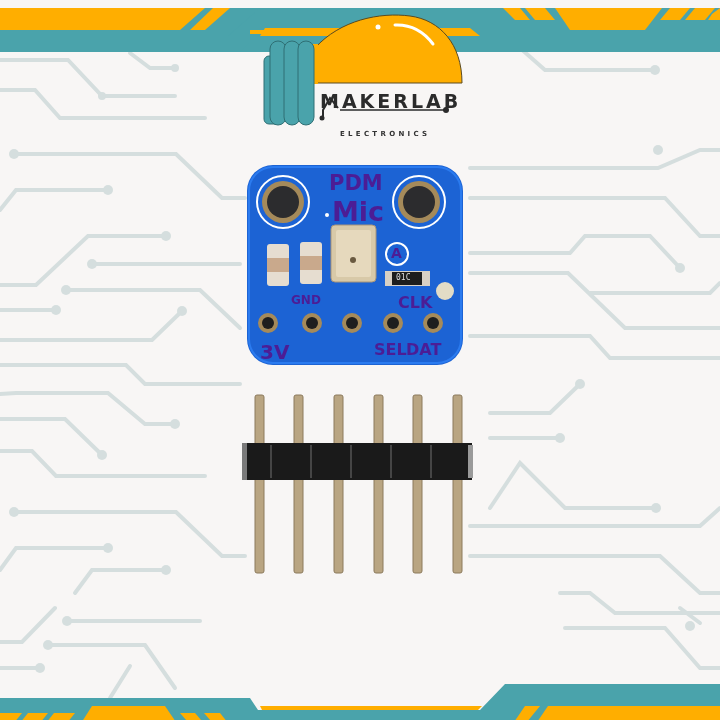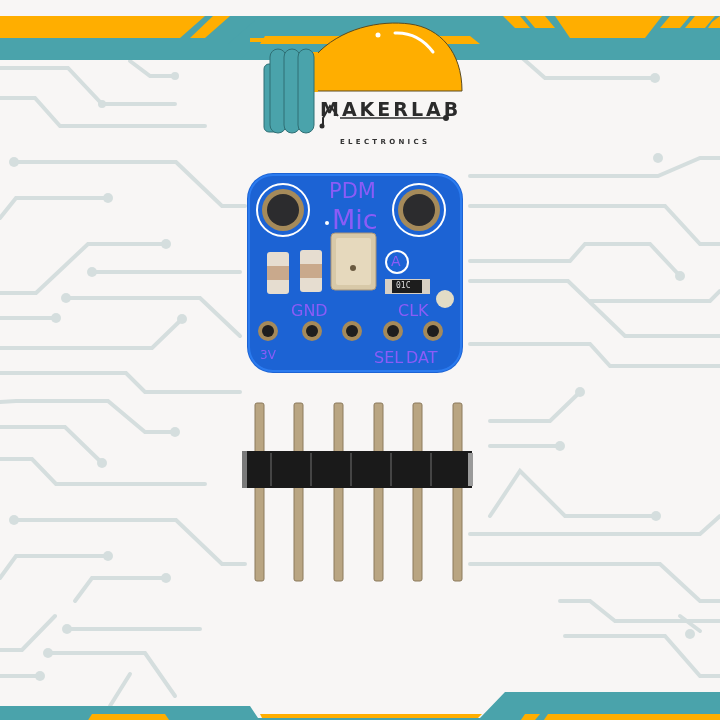--- a/index.html
+++ b/index.html
@@ -1,22 +1,22 @@
 <!DOCTYPE html>
 <html><head>
 <meta charset="utf-8">
 <style>
   html,body{margin:0;padding:0;}
   body{width:720px;height:720px;overflow:hidden;background:#f8f6f5;font-family:"Liberation Sans",sans-serif;position:relative;}
-  .stage{position:absolute;left:0;top:16px;width:720px;height:632px;border-radius:15px;}
+  .stage{position:absolute;left:0;top:8px;width:720px;height:632px;border-radius:15px;}
   svg{display:block;}
   .txt{position:absolute;white-space:nowrap;}
   .logo-main{left:320px;top:82px;font-family:"DejaVu Sans",sans-serif;font-size:19px;letter-spacing:3px;color:#2b2b2b;font-weight:bold;}
   .logo-sub{left:340px;top:106px;font-family:"DejaVu Sans",sans-serif;font-size:7px;letter-spacing:3.3px;color:#333;font-weight:bold;margin-top:16px;}
-  .pcb-label{font-family:"DejaVu Sans",sans-serif;font-weight:normal;color:#8b5cf6;}
+  .pcb-label{font-family:"DejaVu Sans",sans-serif;font-weight:bold;color:#4c1d95;}
 </style>
 </head>
 <body>
 
 <div class="stage">
 <svg width="720" height="720" viewBox="0 0 720 720">
 
   <g stroke="#d5dede" stroke-width="4" fill="none" stroke-linecap="round">
     <path d="M0 52 L68 52 L102 88 L175 88"></path>
     <path d="M0 82 L35 82 L60 110 L205 110"></path>
@@ -204,18 +204,18 @@
   </g>
 </svg>
 
 <div class="txt logo-main">MAKERLAB</div>
 <div class="txt logo-sub">ELECTRONICS</div>
 
 <div class="txt pcb-label" style="left:329px;top:163px;font-size:21px;">PDM</div>
 <div class="txt pcb-label" style="left:332px;top:188px;font-size:27px;">Mic</div>
 <div class="txt pcb-label" style="left:391px;top:237px;font-size:14px;">A</div>
 <div class="txt" style="left:396px;top:265px;font-size:8px;color:#ddd;font-family:'DejaVu Sans Mono',monospace;">01C</div>
-<div class="txt pcb-label" style="left:291px;top:285px;font-size:16px;text-align:right;">GND</div>
+<div class="txt pcb-label" style="left:291px;top:285px;font-size:12px;text-align:right;">GND</div>
 <div class="txt pcb-label" style="left:370px;top:285px;font-size:16px;margin-left:28px;">CLK</div>
-<div class="txt pcb-label" style="left:260px;top:332px;font-size:12px;">3V</div>
+<div class="txt pcb-label" style="left:260px;top:332px;font-size:20px;">3V</div>
 <div class="txt pcb-label" style="left:330px;top:332px;font-size:16px;margin-left:44px;">SEL</div>
 <div class="txt pcb-label" style="left:406px;top:332px;font-size:16px;text-align:right;">DAT</div>
 </div>
 
 </body></html>

